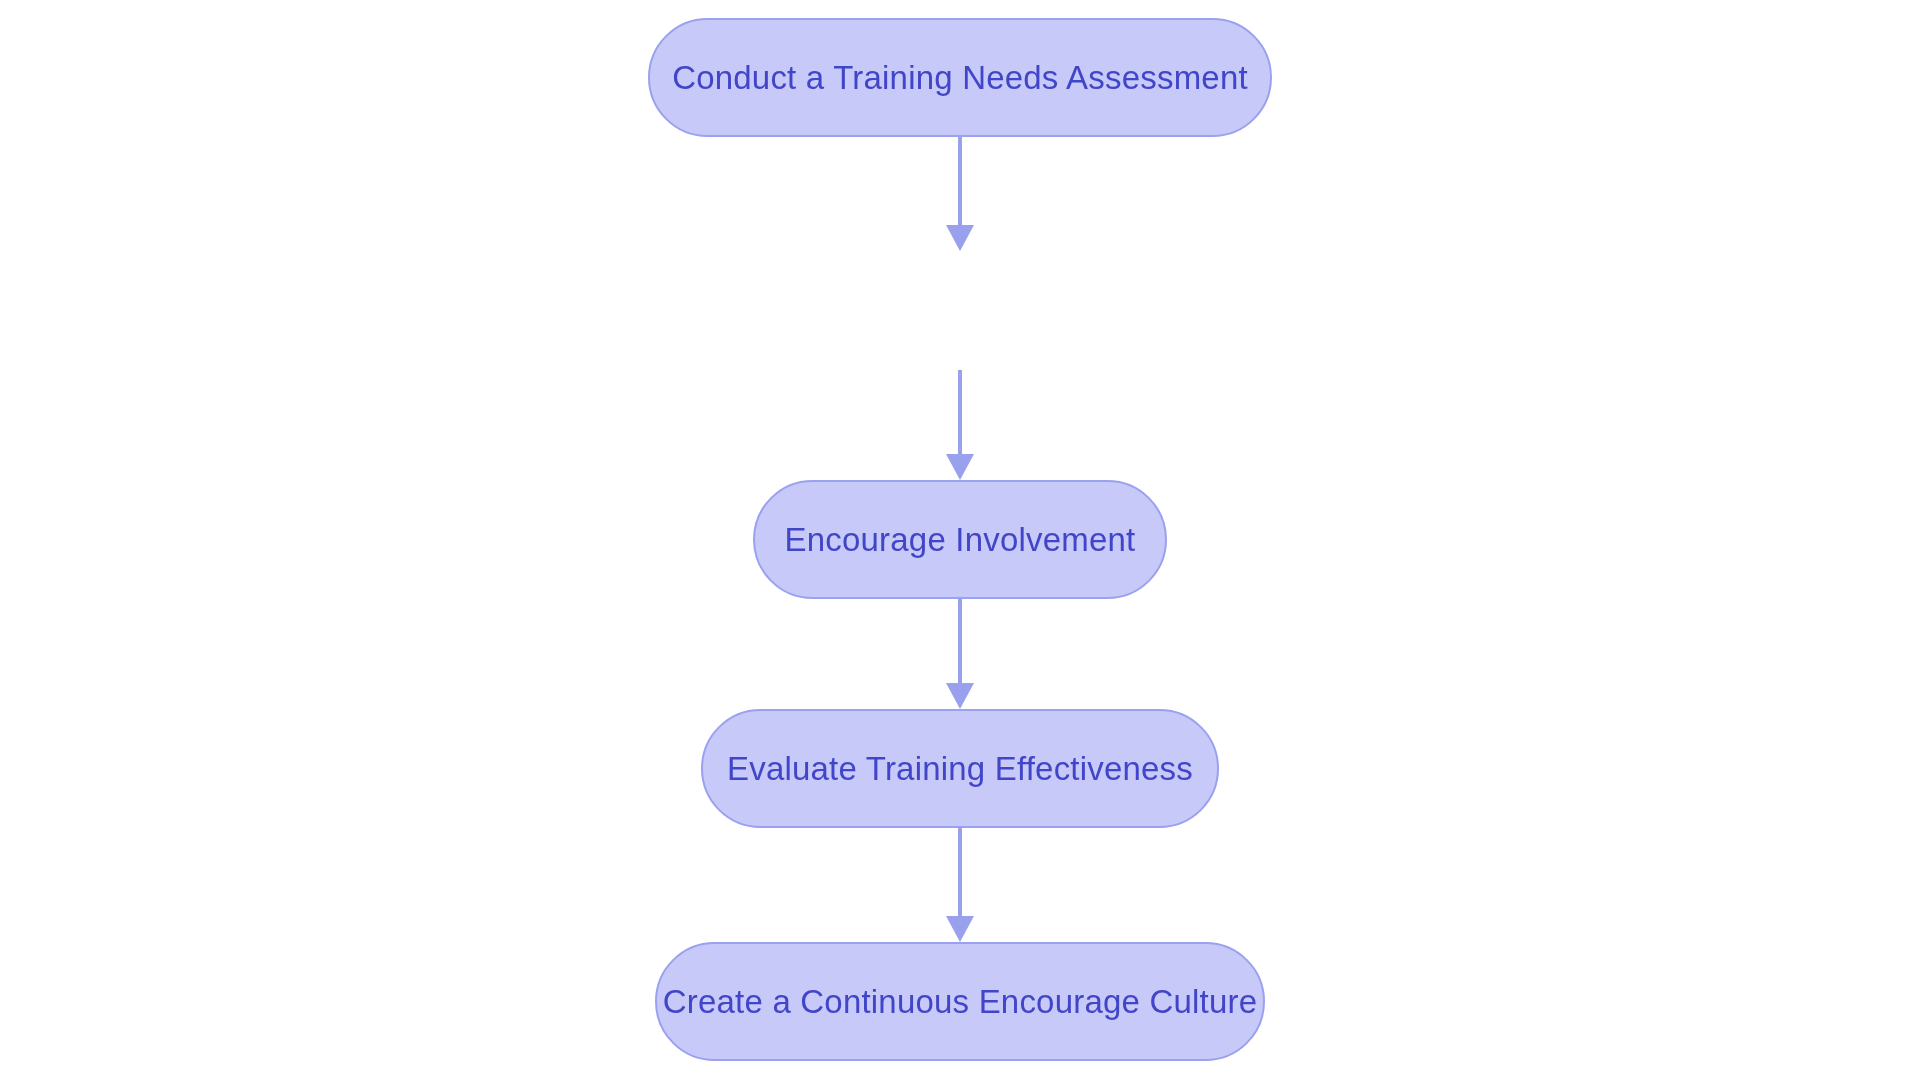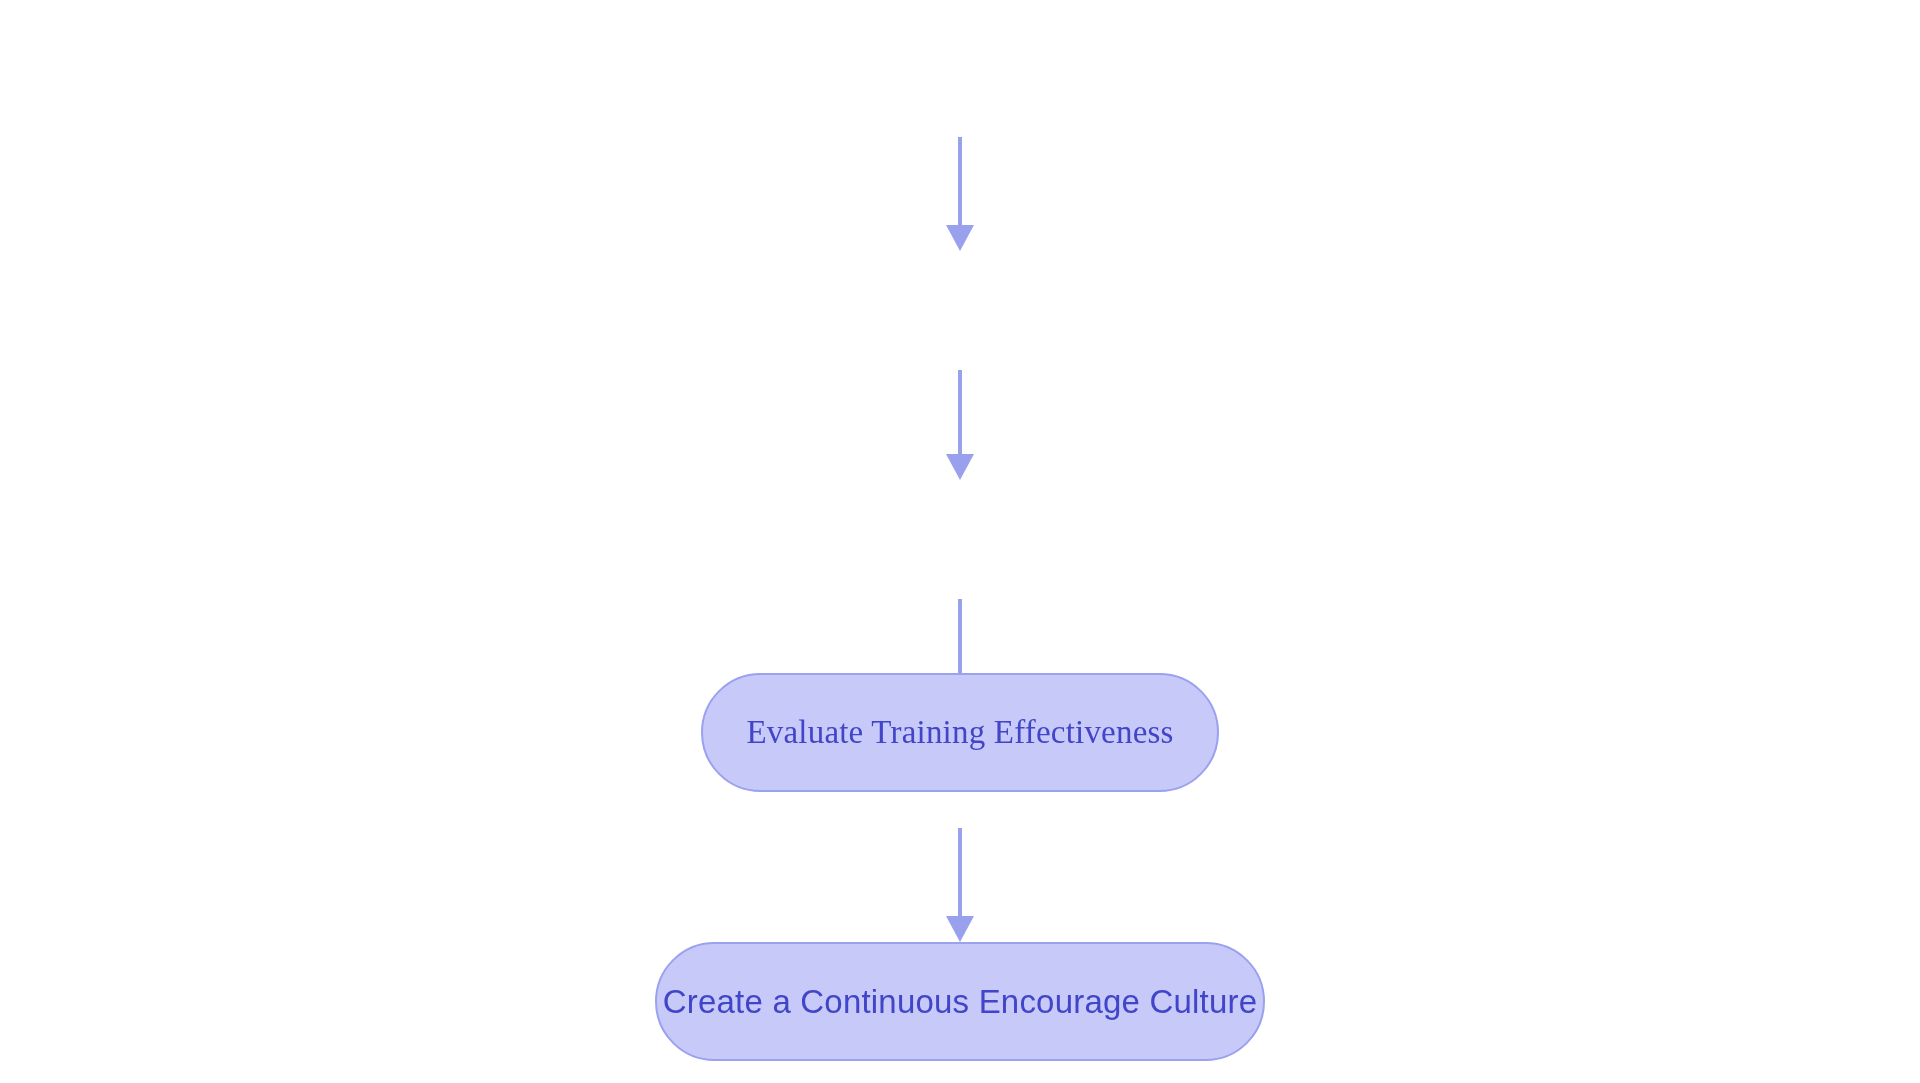--- a/index.html
+++ b/index.html
@@ -37,21 +37,21 @@
   .node-label {
     color: var(--node-text);
     font-size: 33px;
     line-height: 1;
     letter-spacing: 0.2px;
     white-space: nowrap;
   }
   .n1 { top: 18px;  width: 624px; }
   .n2 { top: 251px; width: 552px; }
   .n3 { top: 480px; width: 414px; }
-  .n4 { top: 673px; width: 518px; font-family: Liberation Serif, serif; }
+  .n4 { top: 709px; width: 518px; }
   .n5 { top: 942px; width: 610px; }
 
   .arrow {
     position: absolute;
     left: 50%;
     transform: translateX(-50%);
     display: flex;
     flex-direction: column;
     align-items: center;
   }
@@ -70,32 +70,38 @@
   .a1 { top: 137px; height: 114px; }
   .a2 { top: 370px; height: 110px; }
   .a3 { top: 599px; height: 110px; }
   .a4 { top: 828px; height: 114px; }
 </style>
 </head>
 <body>
 
 <div class="canvas">
 
+  <div class="node n1">
+    <span class="node-label">Conduct a Training Needs Assessment</span>
+  </div>
 
   <div class="arrow a1">
     <div class="arrow-line"></div>
     <div class="arrow-head"></div>
   </div>
 
 
   <div class="arrow a2">
     <div class="arrow-line"></div>
     <div class="arrow-head"></div>
   </div>
 
+  <div class="node n3">
+    <span class="node-label">Encourage Involvement</span>
+  </div>
 
   <div class="arrow a3">
     <div class="arrow-line"></div>
     <div class="arrow-head"></div>
   </div>
 
   <div class="node n4">
     <span class="node-label">Evaluate Training Effectiveness</span>
   </div>
 

